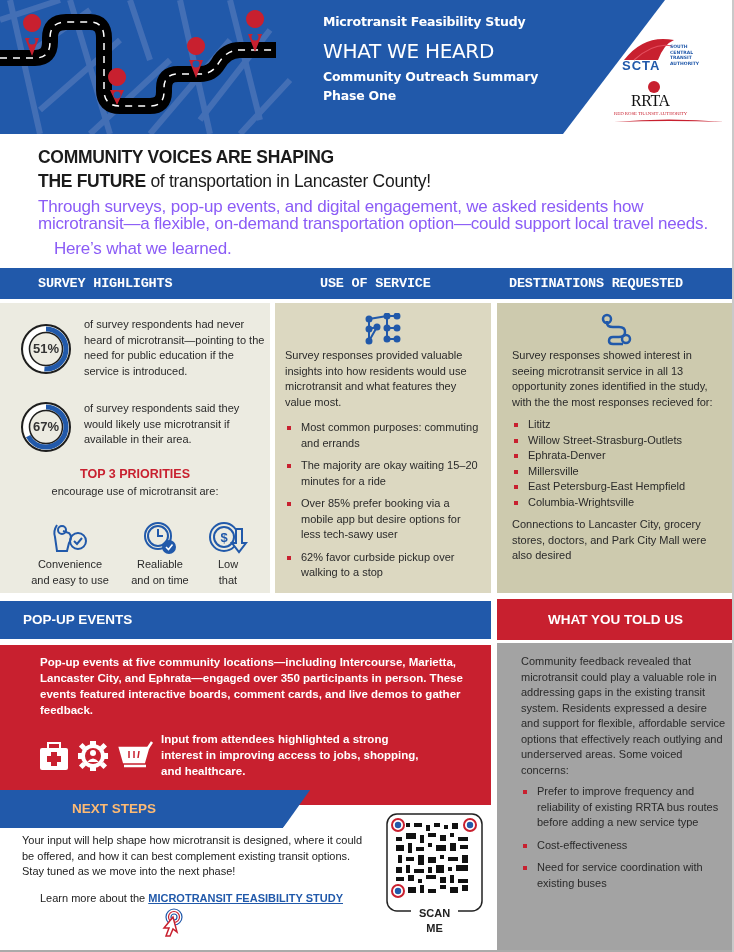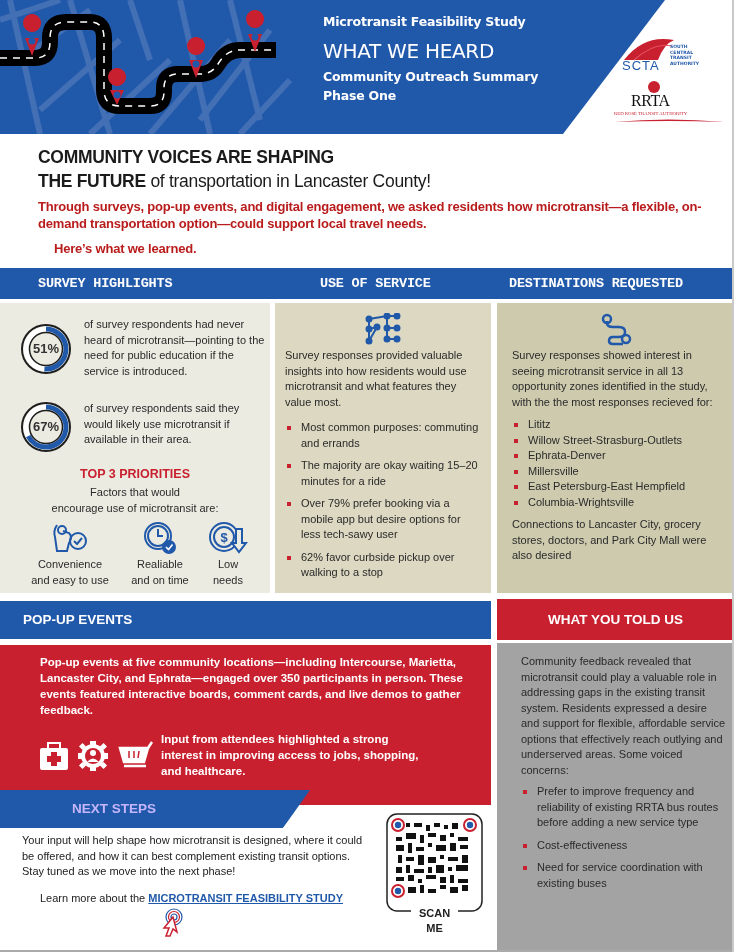--- a/index.html
+++ b/index.html
@@ -10,33 +10,33 @@
   .header { position: absolute; left: 0; top: 0; width: 734px; height: 134px; background: #fff; }
   .header-blue { position: absolute; left: 0; top: 0; width: 734px; height: 134px;
     background: #2159aa; clip-path: polygon(0 0, 665px 0, 563px 134px, 0 134px); }
   .map-art { position: absolute; left: 0; top: 0; width: 300px; height: 134px; }
   .header-text { position: absolute; left: 323px; top: 14px; color: #fff; }
   .header-text .study { font-size: 12.5px; font-weight: bold; letter-spacing: -0.2px; }
   .header-text .title { font-size: 20px; margin-top: 10px; letter-spacing: -0.3px; }
   .header-text .sub { font-size: 12.5px; margin-top: 4px; font-weight: bold; letter-spacing: -0.2px; line-height: 19px; }
   .logos { position: absolute; left: 610px; top: 28px; width: 120px; height: 100px; }
   .scta { position: absolute; left: 4px; top: 2px; width: 115px; height: 42px; }
-  .scta-word { position: absolute; left: 12px; top: 30px; font-family: "Liberation Sans", sans-serif; font-weight: normal; font-size: 13px; color: #2159aa; letter-spacing: 1px; }
+  .scta-word { position: absolute; left: 12px; top: 30px; font-family: "Liberation Sans", sans-serif; font-weight: bold; font-size: 13px; color: #2159aa; letter-spacing: 1px; }
   .scta-side { position: absolute; left: 60px; top: 16px; font-size: 4.5px; line-height: 5.5px; color: #2159aa; font-weight: bold; }
   .rrta-rose { position: absolute; left: 38px; top: 53px; width: 12px; height: 12px; border-radius: 50%; background: #c8202f; }
   .rrta-word { position: absolute; left: 21px; top: 64px; font-family: "Liberation Serif", serif; font-size: 16px; color: #111; letter-spacing: -0.5px; }
   .rrta-sub { position: absolute; left: 4px; top: 83px; font-family: "Liberation Serif", serif; font-size: 4.8px; color: #c8202f; white-space: nowrap; }
   .rrta-swoosh { position: absolute; left: 4px; top: 90px; width: 110px; height: 6px; }
 
   
   .intro { position: absolute; left: 38px; top: 145px; width: 690px; }
   .intro h1 { font-family: "Liberation Sans", sans-serif; font-size: 17.5px; font-weight: bold; color: #1b1b1b; line-height: 24px; letter-spacing: -0.3px; }
   .intro h2 { font-family: "Liberation Sans", sans-serif; font-size: 17.5px; font-weight: normal; color: #1b1b1b; line-height: 24px; letter-spacing: -0.3px; }
   .intro h2 b { font-weight: bold; }
-  .intro p { font-family: "Liberation Sans", sans-serif; font-size: 13px; font-weight: bold; color: #b91c1c; line-height: 17px; margin-top: 5px; letter-spacing: -0.2px; }
+  .intro p { font-family: "Liberation Sans", sans-serif; font-size: 17px; font-weight: normal; color: #8b5cf6; line-height: 17px; margin-top: 5px; letter-spacing: -0.2px; }
   .intro p.learned { margin-top: 8px; margin-left: 16px; }
 
   
   .bar { position: absolute; left: 0; top: 268px; width: 734px; height: 31px; background: #2159aa; }
   .bar span { position: absolute; top: 8px; color: #fff; font-family: Liberation Mono, monospace; font-weight: bold; font-size: 13.5px; letter-spacing: -0.2px; }
 
   
   .col { position: absolute; top: 303px; height: 290px; font-family: "Liberation Sans", sans-serif; font-size: 11px; line-height: 15.5px; color: #2a2a2a; }
   .col1 { left: 0; width: 270px; background: #ecebe1; }
   .col2 { left: 275px; width: 216px; background: #dcd8c1; }
@@ -70,21 +70,21 @@
 
   
   .toldbar { position: absolute; left: 497px; top: 599px; width: 237px; height: 41px; background: #c8202f; }
   .toldbar span { position: absolute; left: 0; width: 237px; text-align: center; top: 13px; color: #fff; font-family: "Liberation Sans", sans-serif; font-weight: bold; font-size: 13.5px; }
   .told { position: absolute; left: 497px; top: 643px; width: 237px; height: 309px; background: #a3a3a3; font-family: "Liberation Sans", sans-serif; font-size: 11px; line-height: 15.5px; color: #2a2a2a; }
   .told .tbody { position: absolute; left: 24px; top: 11px; width: 205px; }
 
   
   .nextred { position: absolute; left: 0; top: 785px; width: 491px; height: 20px; background: #c8202f; }
   .nextblue { position: absolute; left: 0; top: 790px; width: 310px; height: 38px; background: #2159aa; clip-path: polygon(0 0, 310px 0, 283px 38px, 0 38px); }
-  .nextblue span { position: absolute; left: 40px; top: 11px; color: #c4b5fd; font-family: "Liberation Sans", sans-serif; font-weight: bold; font-size: 13.5px; padding-left: 32px; }
+  .nextblue span { position: absolute; left: 40px; top: 11px; color: #fdba74; font-family: "Liberation Sans", sans-serif; font-weight: bold; font-size: 13.5px; padding-left: 32px; }
   .nextwhite { position: absolute; left: 283px; top: 805px; width: 208px; height: 23px; background: #fff; clip-path: polygon(19px 0, 208px 0, 208px 23px, 0 23px); }
   .nexttext { position: absolute; left: 22px; top: 833px; width: 345px; font-family: "Liberation Sans", sans-serif; font-size: 11px; line-height: 15.5px; color: #222; }
   .learnmore { position: absolute; left: 40px; top: 892px; font-family: "Liberation Sans", sans-serif; font-size: 11px; color: #222; white-space: nowrap; }
   .learnmore a { color: #2159aa; font-weight: bold; text-decoration: underline; }
   .clickicon { position: absolute; left: 160px; top: 908px; }
   .qr { position: absolute; left: 386px; top: 813px; width: 97px; height: 129px; }
   .qr-label { position: absolute; left: 0; width: 97px; text-align: center; top: 93px; font-family: "Liberation Sans", sans-serif; font-weight: bold; font-size: 11px; line-height: 15px; color: #222; background: transparent; }
   .bottomline { position: absolute; left: 0; top: 950px; width: 734px; height: 2px; background: #aaa; }
   .rightline { position: absolute; left: 732px; top: 0; width: 2px; height: 952px; background: #c9c9c9; }
 </style>
@@ -170,21 +170,20 @@
       <circle cx="28" cy="28" r="20" fill="none" stroke="#fff" stroke-width="5"></circle>
       <circle cx="28" cy="28" r="20" fill="none" stroke="#2159aa" stroke-width="5" stroke-dasharray="84.2 125.7" transform="rotate(-90 28 28)"></circle>
       <circle cx="28" cy="28" r="16.5" fill="none" stroke="#1e1e1e" stroke-width="1.5"></circle>
     </svg>
     <div class="ring-label" style="top:20px">67%</div>
     <div class="stat-text" style="top:2px">of survey respondents said they would likely use microtransit if available in their area.</div>
   </div>
 
   <div class="priorities">
     <div class="ptitle">TOP 3 PRIORITIES</div>
-    <div class="pdesc">Factors that would</div>
     <div class="pdesc" style="margin-top:0">encourage use of microtransit are:</div>
   </div>
 
   <div class="pitem" style="left:20px; top:218px; width:100px">
     <svg width="46" height="34" viewBox="0 0 46 34">
       <g fill="none" stroke="#2159aa" stroke-width="2">
         <path d="M10 4 Q6 10 8 16 L10 30 L20 30 L22 22 Q26 16 22 12 L16 10"></path>
         <circle cx="15" cy="9" r="4"></circle>
         <circle cx="31" cy="20" r="8"></circle>
         <path d="M27 20 L30 23 L35 17"></path>
@@ -209,21 +208,21 @@
   <div class="pitem" style="left:200px; top:218px; width:56px">
     <svg width="40" height="34" viewBox="0 0 40 34">
       <g fill="none" stroke="#2159aa" stroke-width="2">
         <circle cx="16" cy="16" r="14"></circle>
         <circle cx="16" cy="16" r="10"></circle>
         <path d="M28 8 L34 8 L34 22 L38 22 L31 31 L24 22 L28 22 Z" fill="#ecebe1"></path>
       </g>
       <text x="16" y="21" text-anchor="middle" font-family="Liberation Sans, sans-serif" font-size="13" font-weight="bold" fill="#2159aa">$</text>
     </svg>
     <div>Low</div>
-    <div>needs</div>
+    <div>that</div>
   </div>
 </div>
 
 <div class="col col2">
   <svg class="col-icon" style="margin-top:10px" width="36" height="32" viewBox="0 0 36 32">
     <g stroke="#2159aa" stroke-width="2" fill="#2159aa">
       <path d="M4 6 L22 3 L32 3 M4 6 L4 28 M4 16 L12 14 M4 28 L12 14 M22 3 L22 26 M22 15 L32 15 M22 26 L32 26" fill="none"></path>
       <circle cx="4" cy="6" r="2.5"></circle>
         <circle cx="22" cy="3" r="2.5"></circle>
         <circle cx="32" cy="3" r="2.5"></circle>
@@ -234,21 +233,21 @@
         <circle cx="32" cy="15" r="2.5"></circle>
         <circle cx="22" cy="26" r="2.5"></circle>
         <circle cx="32" cy="26" r="2.5"></circle>
     </g>
   </svg>
   <div class="col-body" style="margin-top:3px; padding-left:10px">
     <div>Survey responses provided valuable insights into how residents would use microtransit and what features they value most.</div>
     <ul class="bul">
       <li>Most common purposes: commuting and errands</li>
       <li>The majority are okay waiting 15–20 minutes for a ride</li>
-      <li>Over 79% prefer booking via a mobile app but desire options for less tech-sawy user</li>
+      <li>Over 85% prefer booking via a mobile app but desire options for less tech-sawy user</li>
       <li>62% favor curbside pickup over walking to a stop</li>
     </ul>
   </div>
 </div>
 
 <div class="col col3">
   <svg class="col-icon" style="margin-top:10px" width="34" height="34" viewBox="0 0 34 34">
     <g stroke="#2159aa" stroke-width="2.5" fill="none">
       <path d="M8 8 L8 10 Q8 14 14 14 L20 14 Q26 14 26 19 Q26 24 20 24 L14 24 Q10 24 10 28 Q10 31 14 31 L24 31"></path>
       <circle cx="8" cy="6" r="4"></circle>

